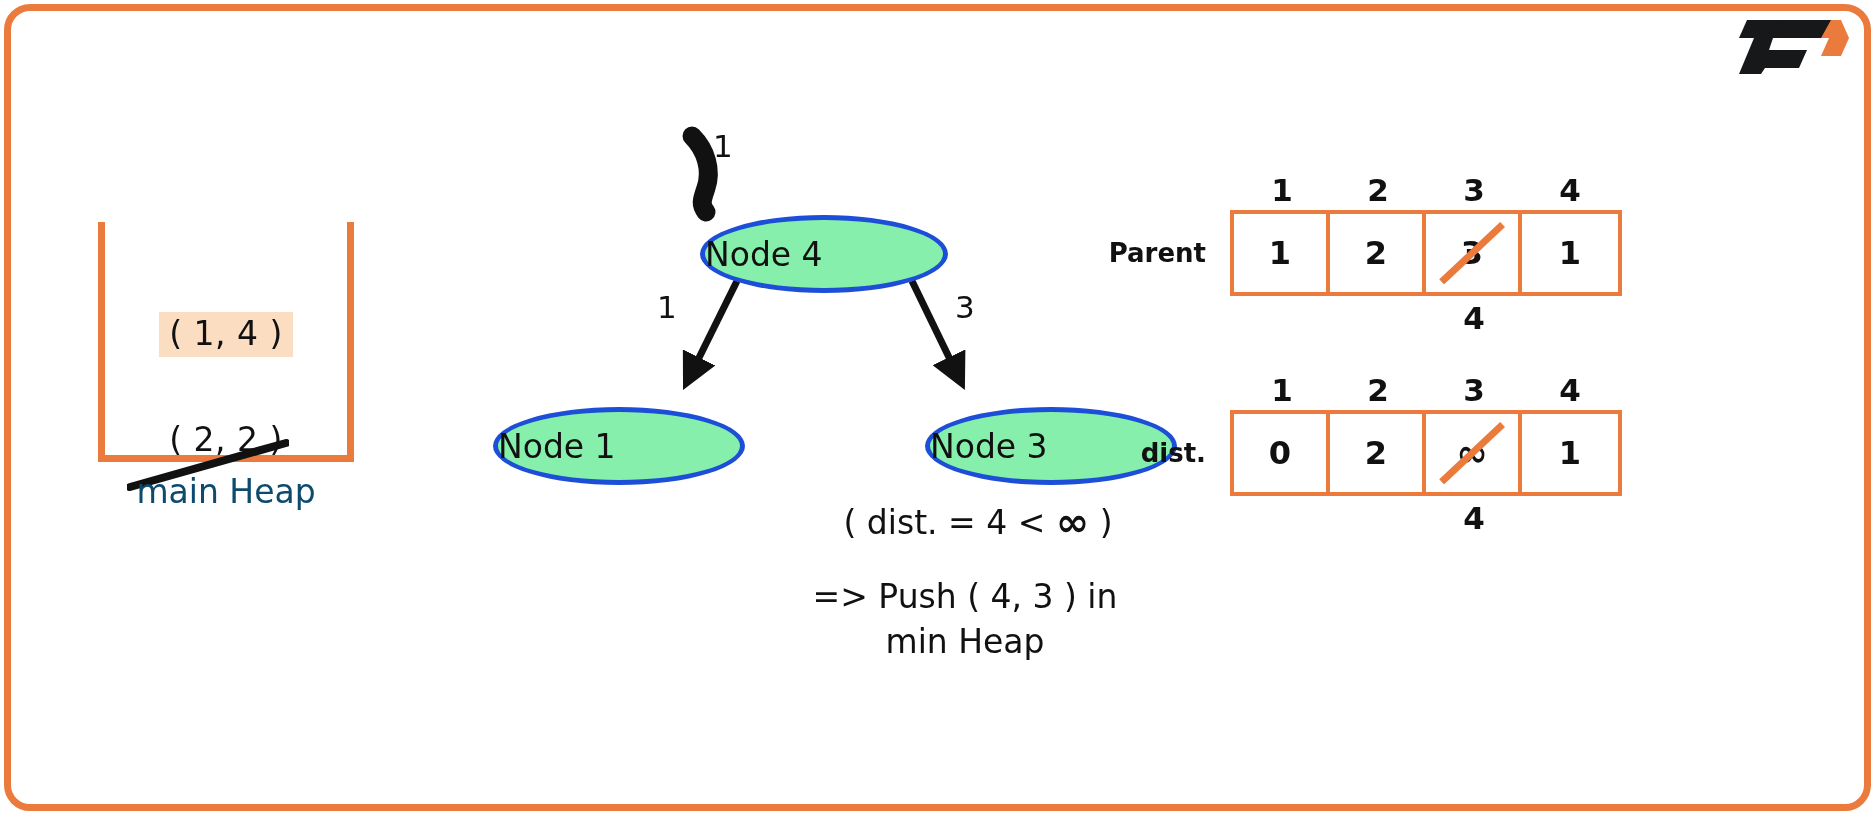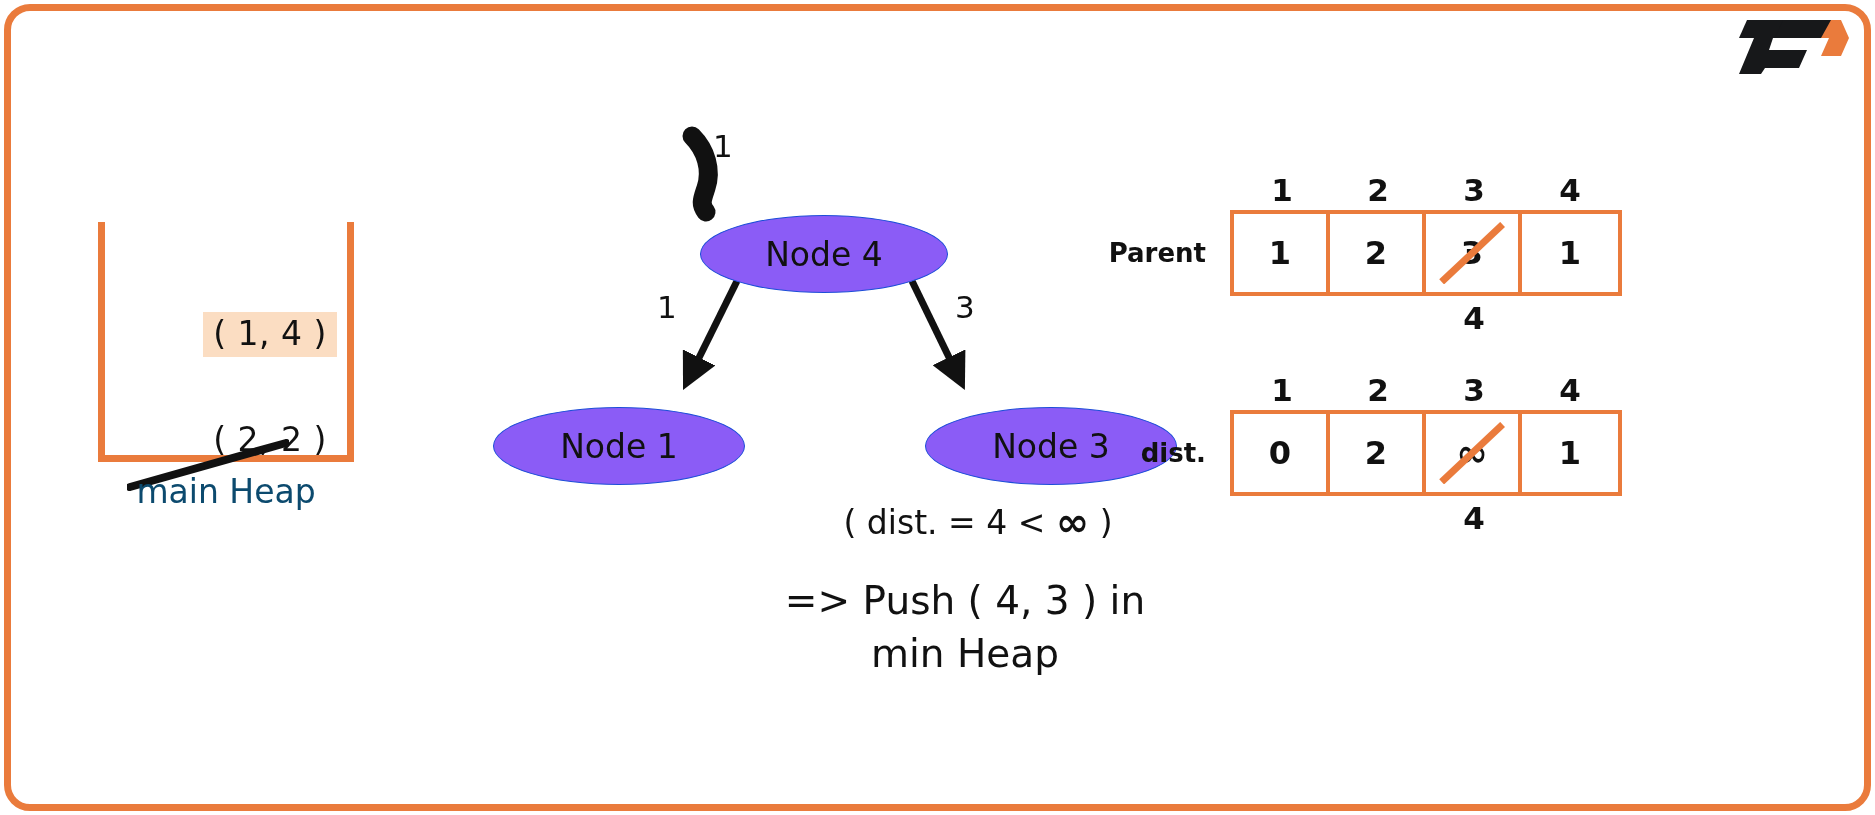--- a/index.html
+++ b/index.html
@@ -52,21 +52,20 @@
     background: transparent;
   }
   .heap-entry {
     position: absolute;
     width: 100%;
     text-align: center;
     font-size: 33px;
     color: #111111;
     letter-spacing: 0.5px;
     white-space: nowrap;
-    padding-left: 44px;
   }
   #heap-entry-0 { top: 90px; }
   #heap-entry-1 { top: 198px; }
   .heap-hl {
     display: inline-block;
     background: #fbddc2;
     padding: 2px 10px 4px 10px;
   }
   #heap-strike {
     position: absolute;
@@ -82,26 +81,25 @@
     width: 256px;
     text-align: center;
     font-size: 33px;
     color: #0c4a6e;
   }
 
   
   .node {
     position: absolute;
     box-sizing: border-box;
-    border: 1px solid #1d4ed8;
+    border: 5px solid #1d4ed8;
     border-radius: 50%;
-    background: #8b5cf6;
+    background: #86efac;
     display: flex;
     align-items: center;
-    justify-content: center;
     font-size: 33px;
     color: #111111;
     white-space: nowrap;
   }
   #node-root { left: 700px; top: 215px; width: 248px; height: 78px; }
   #node-left { left: 493px; top: 407px; width: 252px; height: 78px; }
   #node-right { left: 925px; top: 407px; width: 252px; height: 78px; }
 
   #tree-svg {
     position: absolute;
@@ -143,21 +141,21 @@
     line-height: 0.8;
     vertical-align: -2px;
   }
 
   #push-note {
     position: absolute;
     left: 770px;
     top: 575px;
     width: 390px;
     text-align: center;
-    font-size: 39px;
+    font-size: 33px;
     line-height: 1.35;
     color: #111111;
   }
 
   
   .array-block { position: absolute; }
   #array-parent { left: 1230px; top: 210px; }
   #array-dist   { left: 1230px; top: 410px; }
 
   .array-label {

